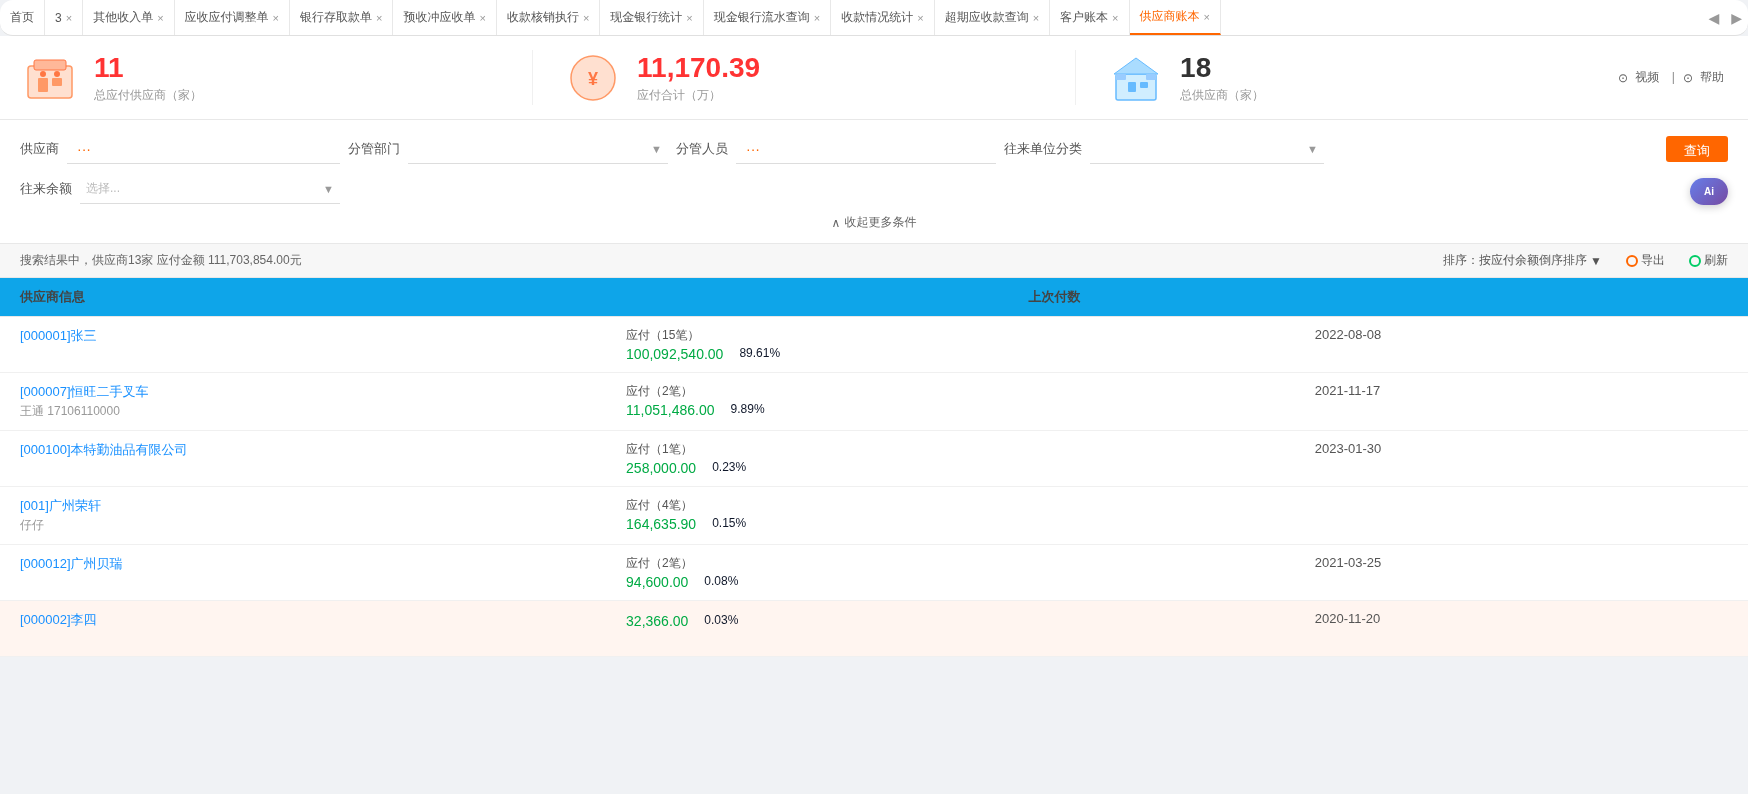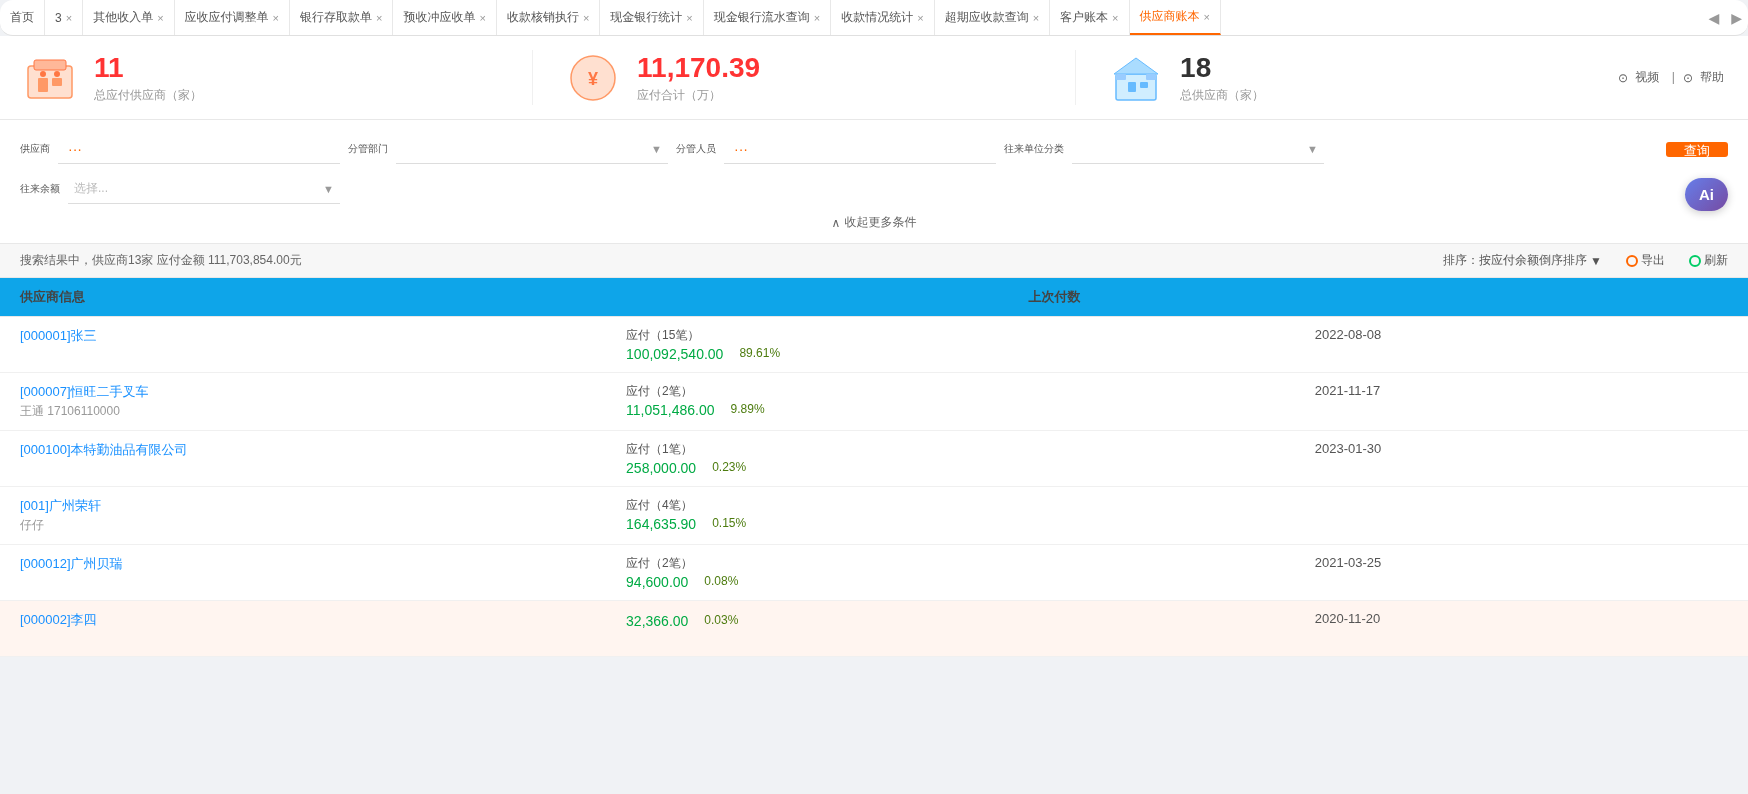--- a/index.html
+++ b/index.html
@@ -42,31 +42,31 @@
       display: flex; align-items: center; margin-left: auto; font-size: 12px; color: #666;
     }
     .header-right a { color: #666; text-decoration: none; margin: 0 4px; cursor: pointer; }
 
     
     .filter-area {
       background: #fff; padding: 14px 20px 10px 20px; border-bottom: 1px solid #e8e8e8;
     }
     .filter-row { display: flex; align-items: center; margin-bottom: 10px; flex-wrap: wrap; gap: 8px; }
     .filter-item { display: flex; align-items: center; flex: 1; min-width: 220px; max-width: 320px; }
-    .filter-label { font-size: 10px; color: #555; margin-right: 8px; white-space: nowrap; flex-shrink: 0; text-align: right; }
+    .filter-label { font-size: 13px; color: #555; margin-right: 8px; white-space: nowrap; flex-shrink: 0; text-align: right; }
     .filter-select-btn {
       display: flex; align-items: center; flex: 1; height: 30px; border: none;
       border-bottom: 1px solid #ddd; cursor: pointer; background: transparent;
       font-size: 13px; color: #333; padding: 0 6px;
     }
     .filter-ellipsis { color: #ff6600; margin-left: 4px; font-size: 14px; }
     .filter-arrow { color: #999; margin-left: auto; font-size: 11px; }
     .search-btn {
-      background: #ff6600; color: #fff; border: none; padding: 0 18px; border-radius: 3px;
-      cursor: pointer; font-size: 13px; margin-left: auto; height: 15px;
+      background: #ff6600; color: #fff; border: none; padding: 6px 18px; border-radius: 3px;
+      cursor: pointer; font-size: 13px; margin-left: auto; height: 26px;
     }
     .collapse-btn {
       display: flex; align-items: center; justify-content: center; cursor: pointer;
       color: #666; font-size: 12px; margin: 6px 0 2px 0;
     }
 
     
     .results-bar {
       display: flex; align-items: center; background: #f7f7f7; padding: 8px 20px;
       border-bottom: 1px solid #e8e8e8; font-size: 12px; color: #666;
@@ -94,29 +94,29 @@
 
     .table-row {
       display: flex; padding: 10px 20px; border-bottom: 1px solid #f0f0f0;
       align-items: flex-start; min-height: 56px;
     }
     .table-row.highlighted { background: #fff5f0; }
     .supplier-link { color: #1890ff; text-decoration: none; font-size: 13px; cursor: pointer; }
     .supplier-sub { font-size: 12px; color: #999; margin-top: 2px; }
     .trans-label { font-size: 12px; color: #555; }
     .trans-amount { color: #00aa44; font-size: 14px; font-weight: 500; margin-top: 2px; cursor: pointer; }
-    .trans-pct { font-size: 12px; color: #4d7c0f; margin-left: 16px; align-self: flex-end; padding-bottom: 2px; }
+    .trans-pct { font-size: 12px; color: #0f172a; margin-left: 16px; align-self: flex-end; padding-bottom: 2px; }
     .trans-row { display: flex; align-items: flex-end; }
     .lastpay-date { font-size: 13px; color: #555; }
 
     
     .ai-floating-btn {
       position: fixed; right: 20px; top: 178px;
       background: linear-gradient(135deg, #667eea 0%, #764ba2 100%);
-      color: #fff; border-radius: 20px; padding: 8px 14px; font-size: 15px;
+      color: #fff; border-radius: 20px; padding: 8px 14px; font-size: 10px;
       font-weight: bold; cursor: pointer; box-shadow: 0 2px 8px rgba(0,0,0,0.2);
       display: flex; align-items: center; gap: 4px;
     }
   </style>
 </head>
 <body>
 
 <div class="nav-bar">
   <div class="nav-item">
     <span>首页</span>

